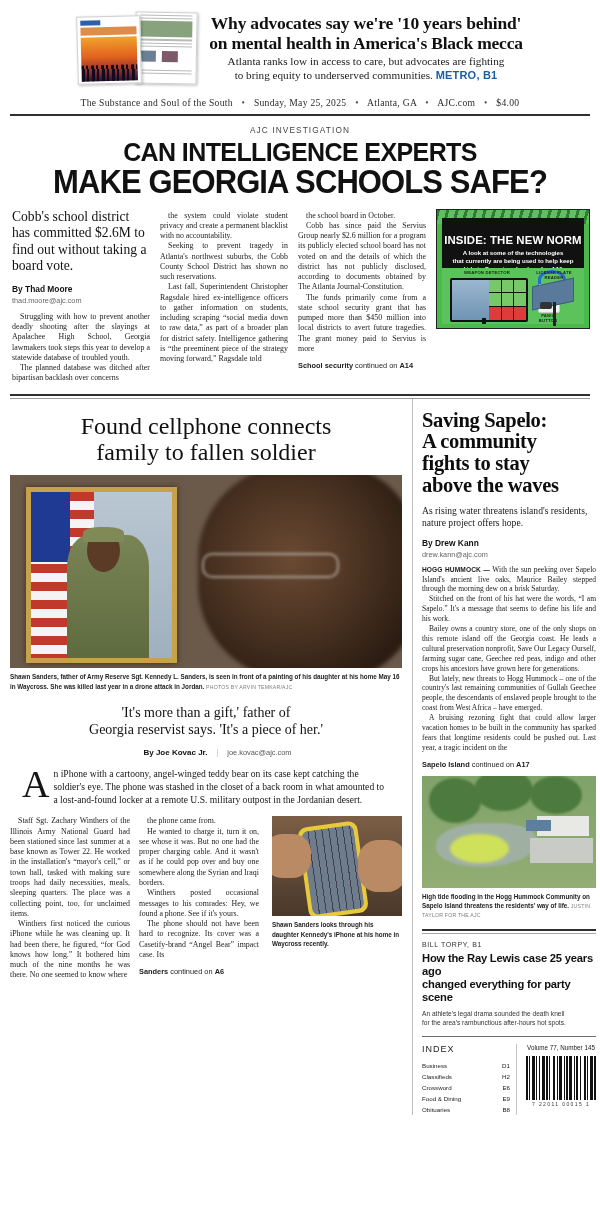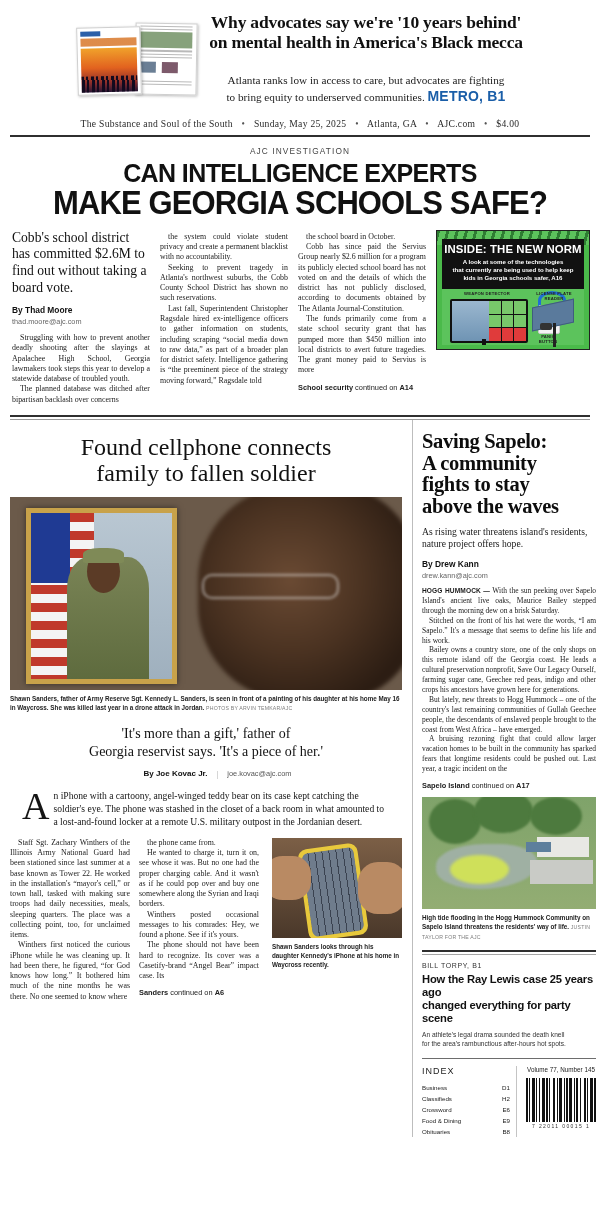--- a/index.html
+++ b/index.html
@@ -21,22 +21,22 @@
       linear-gradient(#f0a22b 0%,#e2621f 45%,#8e2d2a 78%,#2a1636 100%);position:relative;overflow:hidden;}
   .pp-left .skyline:after{content:"";position:absolute;bottom:0;left:0;right:0;height:16px;
       background:repeating-linear-gradient(90deg,#120a1e 0 3px,transparent 3px 5px,#120a1e 5px 7px,transparent 7px 10px);}
   .pp-left .hl{margin:0 3px;height:8px;background:linear-gradient(#d8782b,#d8782b);opacity:.85;}
   .pp-right .ln{height:1.2px;background:#b9b9b9;margin:2px 4px;}
   .pp-right .ph{height:16px;margin:2px 4px;background:#87a27c;}
   .pp-right .ph2{height:11px;width:16px;margin:2px 4px;background:#6b7f95;display:inline-block;}
   .pp-right .ph3{height:11px;width:16px;margin:2px 2px;background:#7d5a6b;display:inline-block;}
   .promo-text{max-width:440px;text-align:center;}
   .promo-head{font-family:"Liberation Serif",serif;font-weight:bold;font-size:17.5px;line-height:1.16;letter-spacing:-0.2px;color:#101010;}
-  .promo-sub{font-size:11.2px;line-height:1.3;margin-top:20px;color:#1a1a1a;}
-  .promo-ref{color:#1a5ea8;font-weight:bold;font-family:"Liberation Sans",sans-serif;font-size:14px;letter-spacing:.2px;}
+  .promo-sub{font-size:11.2px;line-height:1.3;margin-top:0;color:#1a1a1a;}
+  .promo-ref{color:#1a5ea8;font-weight:bold;font-family:"Liberation Sans",sans-serif;font-size:11px;letter-spacing:.2px;}
 
   
   .nameplate{text-align:center;font-family:"DejaVu Serif", serif;font-weight:bold;
      font-size:45px;line-height:1;letter-spacing:-1.2px;padding:2px 0 4px 0;color:#000;
      font-variant:normal;}
   .nameplate span{display:inline-block;transform:scaleY(1.12);}
   .dateline{text-align:center;font-size:9.6px;color:#2a2a2a;letter-spacing:.3px;padding:7px 0 6px 0;}
   .dateline .dot{padding:0 6px;color:#555;}
   .rule-thick{border-top:2.2px solid #2f2f2f;margin:0 10px;}
 
@@ -62,21 +62,21 @@
   .jump{font-family:"Liberation Sans",sans-serif;font-size:7.4px;margin-top:7px;color:#222;}
   .jump b{font-weight:bold;}
 
   
   .inside-box{width:100%;height:118px;border:1px solid #222;position:relative;overflow:hidden;background:#4aba4a;}
   .ib-top{position:absolute;left:0;right:0;top:0;height:14px;background:#5cc35c;overflow:hidden;}
   .ib-top:after{content:"";position:absolute;inset:0;
     background:repeating-linear-gradient(105deg,#2e7d32 0 3px,transparent 3px 9px);}
   .ib-black{position:absolute;left:5px;right:5px;top:8px;height:48px;background:#111;color:#fff;
      text-align:center;padding-top:4px;}
-  .ib-title{font-family:"Liberation Sans",sans-serif;font-weight:bold;font-size:11.4px;letter-spacing:.1px;}
+  .ib-title{font-family:"Liberation Sans",sans-serif;font-weight:bold;font-size:11.4px;letter-spacing:.1px;margin-top:12px;}
   .ib-sub{font-family:"Liberation Sans",sans-serif;font-weight:bold;font-size:6.1px;line-height:1.35;margin-top:3px;padding:0 6px;}
   .ib-art{position:absolute;left:5px;right:5px;top:58px;bottom:4px;background:#5cc35c;}
   .ib-label{position:absolute;font-family:"Liberation Sans",sans-serif;font-weight:bold;font-size:4.2px;color:#222;letter-spacing:.2px;text-align:center;}
   .ib-monitor{position:absolute;left:8px;top:10px;width:74px;height:40px;background:#111;border-radius:2px;padding:2px;}
   .ib-screen{width:100%;height:100%;display:flex;}
   .ib-cam{flex:1;background:linear-gradient(#9bb7cf,#6f94b4);}
   .ib-keys{flex:1;display:grid;grid-template-columns:repeat(3,1fr);grid-gap:1px;}
   .ib-keys i{background:#78c86a;}
   .ib-keys i:nth-child(n+7){background:#e03b3b;}
   .ib-stand{position:absolute;left:40px;top:50px;width:4px;height:6px;background:#111;}

